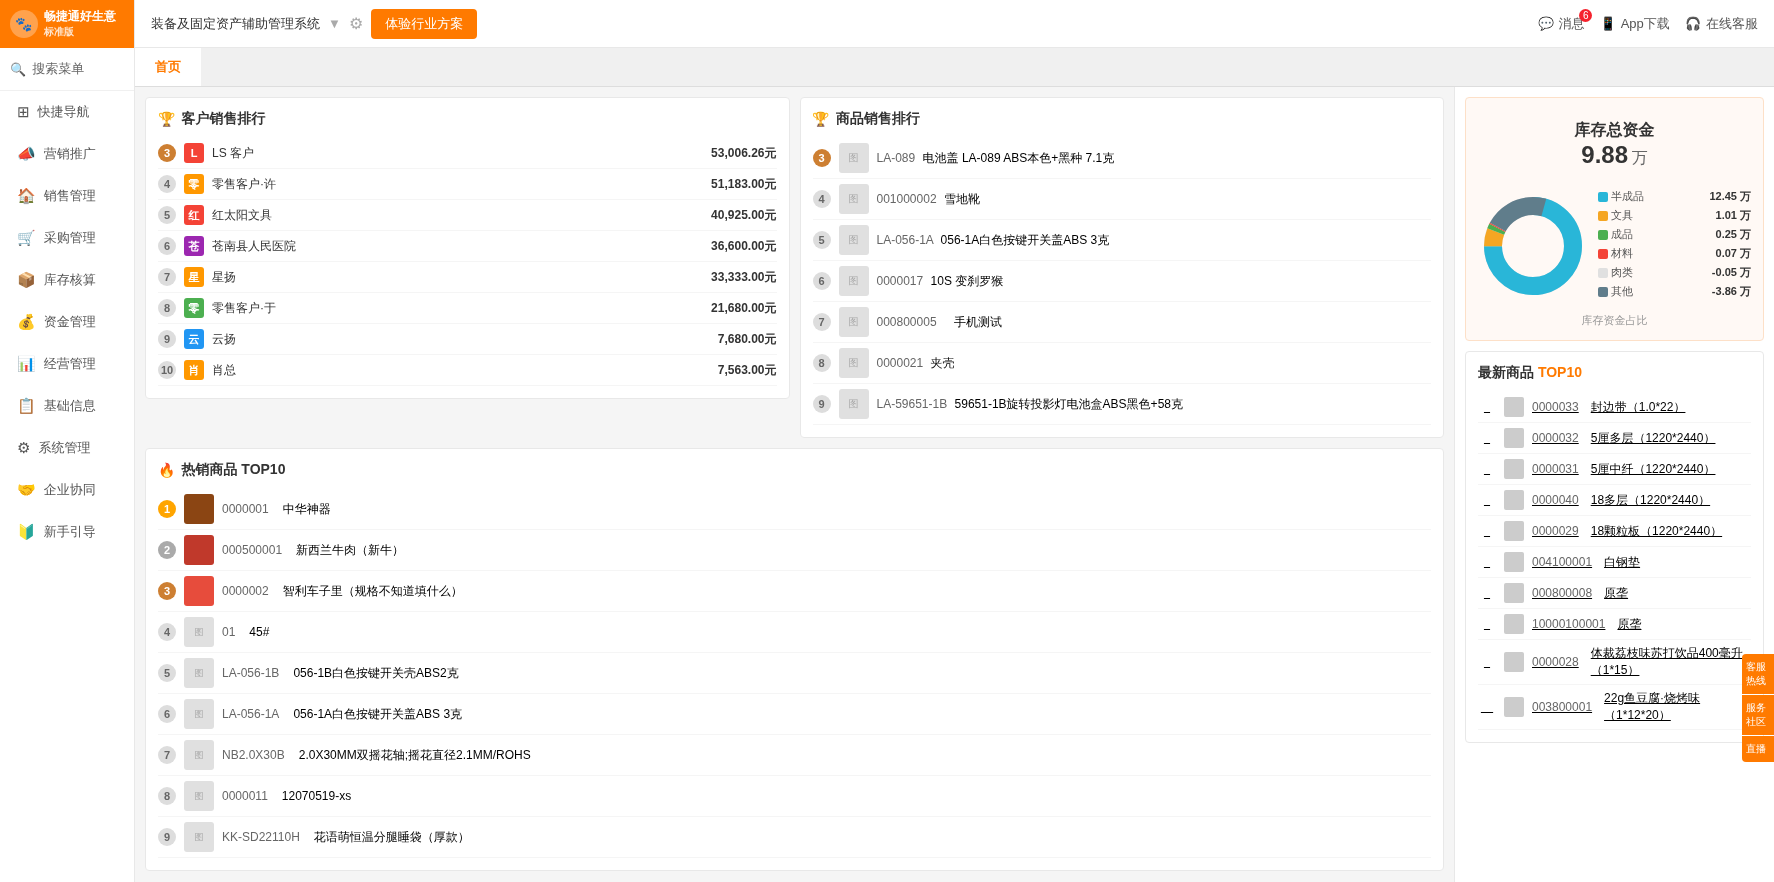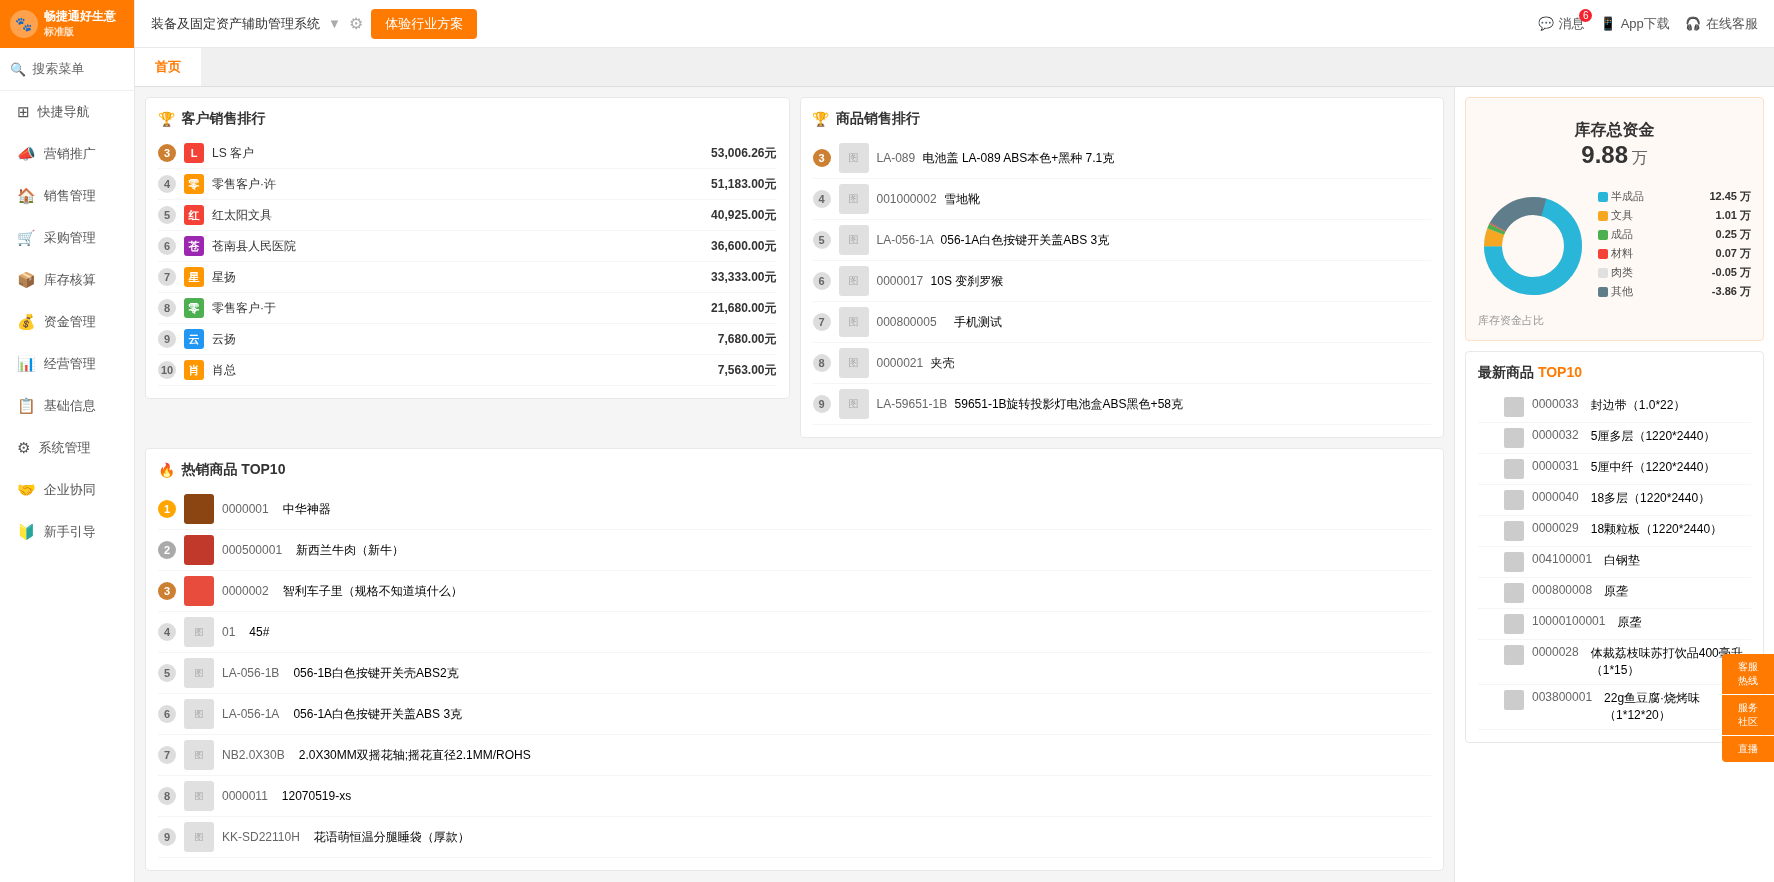--- a/index.html
+++ b/index.html
@@ -260,29 +260,30 @@
     }
     .legend-dot {
       width: 10px; height: 10px;
       border-radius: 2px;
       flex-shrink: 0;
     }
     .legend-name { color: #555; flex: 1; }
     .legend-val { color: #333; font-weight: bold; }
 
     .chart-label {
-      font-size: 11px; color: #999; margin-top: 4px; text-align: left;
+      font-size: 11px; color: #999; margin-top: 4px; text-align: center;
     }
 
     
     .latest-product-item {
-      display: flex; align-items: flex-start; gap: 8px;
+      display: flex; align-items: center; gap: 8px;
       padding: 5px 0;
       border-bottom: 1px solid #f5f5f5;
       font-size: 12px;
+      text-decoration: underline;
     }
     .lp-num {
       width: 18px; height: 18px;
       border-radius: 50%;
       display: flex; align-items: center; justify-content: center;
       font-size: 11px; font-weight: bold; color: #fff;
       flex-shrink: 0;
     }
     .lp-thumb {
       width: 20px; height: 20px;
@@ -303,24 +304,24 @@
       right: 0;
       bottom: 120px;
       display: flex;
       flex-direction: column;
       gap: 1px;
       z-index: 100;
     }
     .float-btn {
       background: #ff7a00;
       color: #fff;
-      width: 52px;
+      width: 32px;
       padding: 6px 4px;
       font-size: 10px;
-      text-align: center;
+      text-align: left;
       cursor: pointer;
       line-height: 1.4;
     }
     .float-btn:first-child { border-radius: 4px 0 0 0; }
     .float-btn:last-child { border-radius: 0 0 0 4px; }
 
     
     .mid-two-col {
       display: flex;
       gap: 10px;

